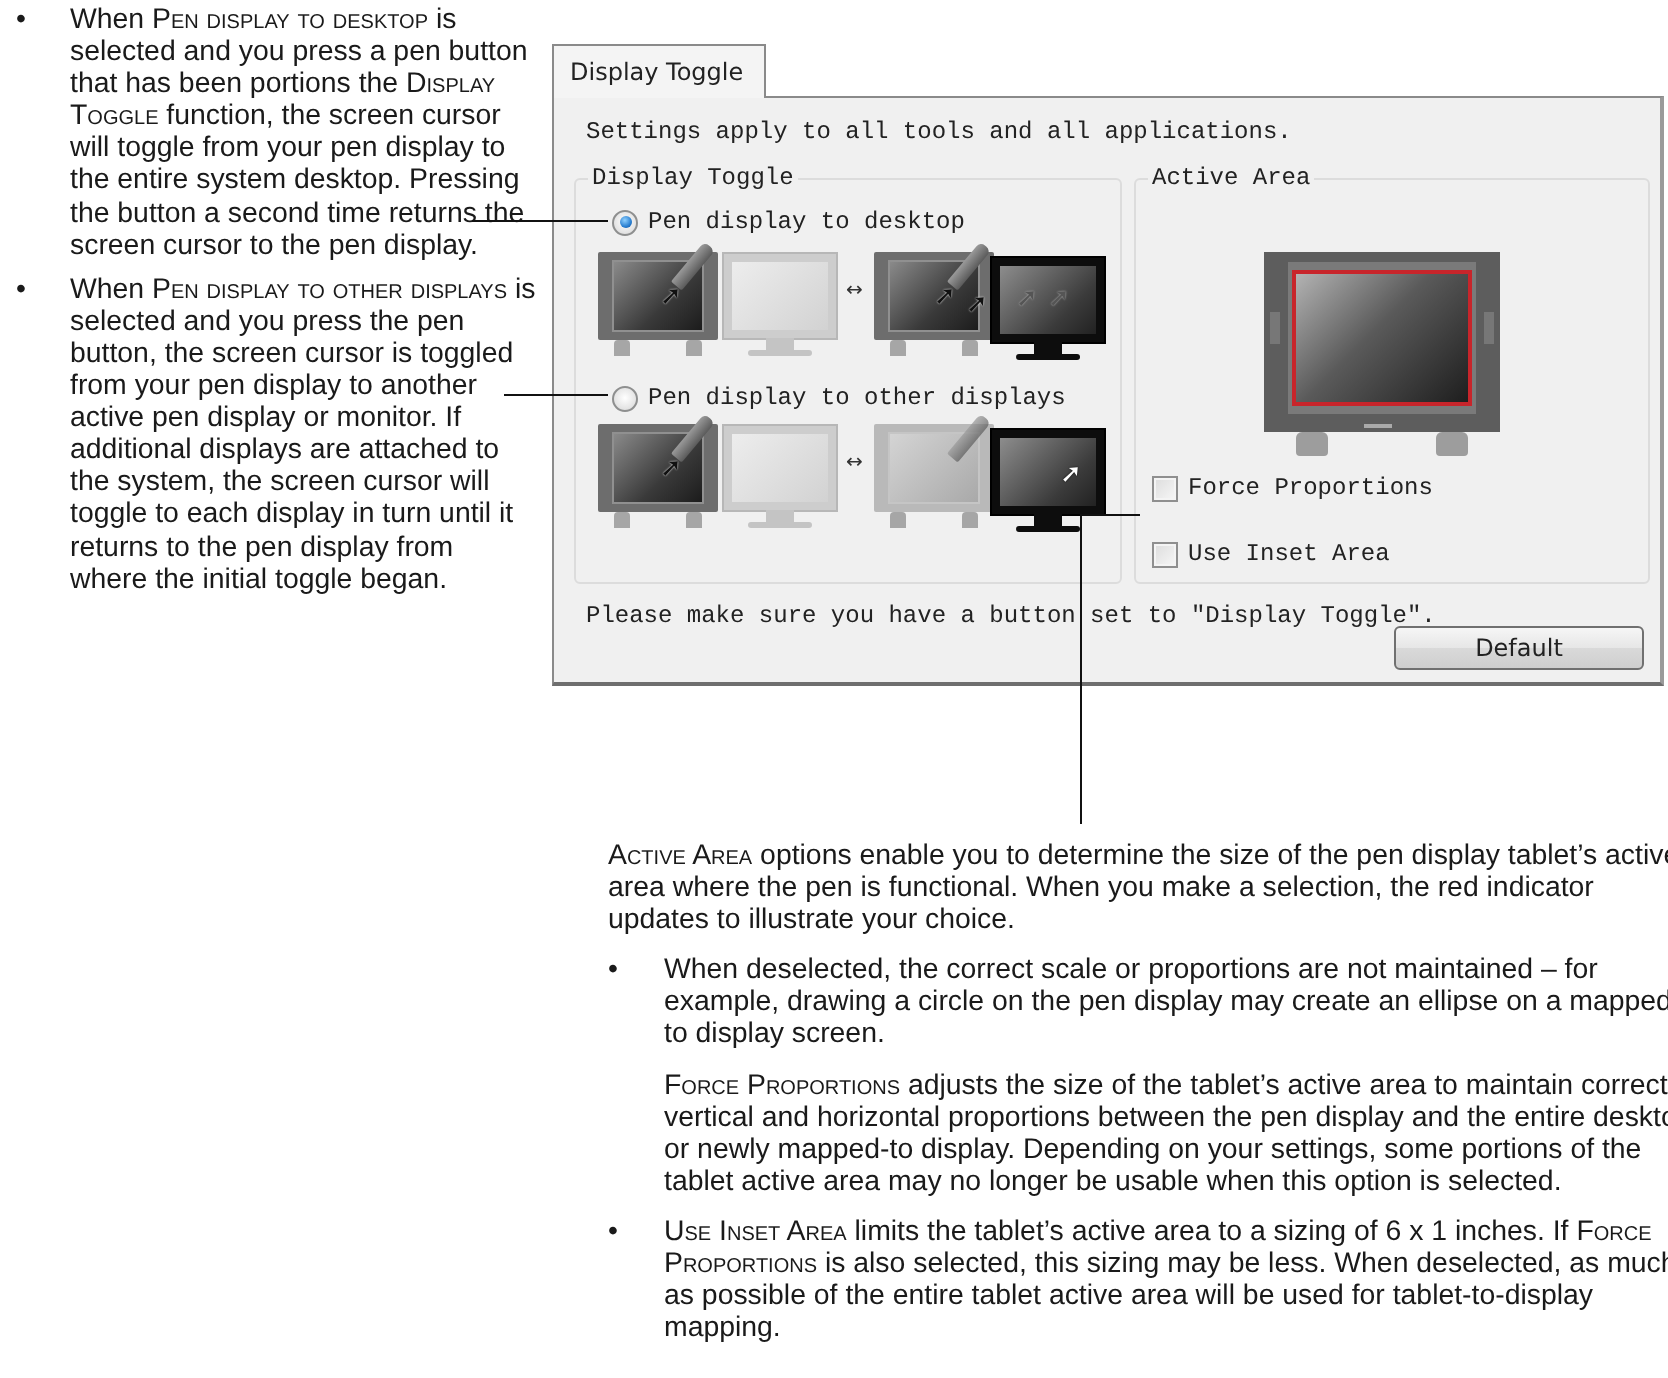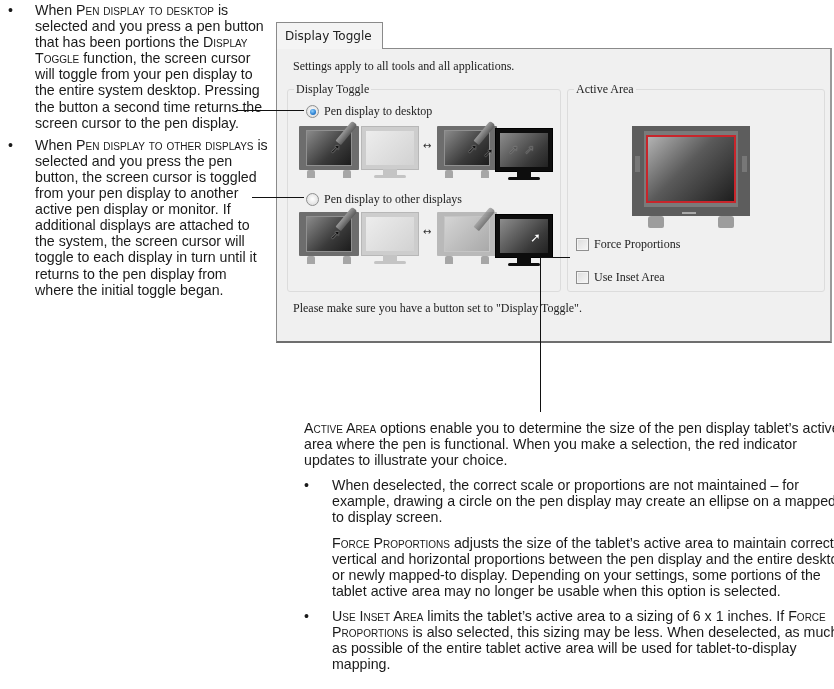--- a/index.html
+++ b/index.html
@@ -14,21 +14,21 @@
     .lb .dot { position: absolute; left: 0; top: 0; }
     .lb p { margin: 0; }
 
     
     .dialog { position: absolute; left: 276px; top: 48px; width: 556px; height: 295px; background: #f0f0f0;
       border: 1px solid #8a8a8a; border-bottom: 2px solid #6e6e6e; border-right: 2px solid #9a9a9a; }
     .tab { position: absolute; left: 276px; top: 22px; width: 107px; height: 27px; background: #f4f4f4;
       border: 1px solid #8a8a8a; border-bottom: none; font-family: "DejaVu Sans", sans-serif; font-size: 12px; padding: 6px 0 0 8px; color: #222; z-index: 2; }
     .tab-top-line { position: absolute; left: 383px; top: 48px; width: 449px; height: 1px; background: #bdbdbd; }
 
-    .dlg-text { font-family: Liberation Serif, serif; font-size: 12px; color: #222; }
+    .dlg-text { font-family: Liberation Mono, monospace; font-size: 12px; color: #222; }
     .settings-note { position: absolute; left: 16px; top: 10px; }
 
     .group { position: absolute; border: 1px solid #dcdcdc; border-radius: 3px; }
     .group-left { left: 10px; top: 40px; width: 274px; height: 203px; }
     .group-right { left: 290px; top: 40px; width: 258px; height: 203px; }
     .group-title { position: absolute; top: -8px; left: 6px; background: #f0f0f0; padding: 0 2px; }
 
     .radio-row { position: absolute; left: 18px; display: flex; align-items: center; gap: 5px; }
     .radio { width: 13px; height: 13px; border-radius: 50%; border: 1px solid #8e8f8f;
       background: radial-gradient(circle at 50% 45%, #ffffff 0%, #e2e2e2 70%, #cfcfcf 100%); position: relative; }
@@ -192,20 +192,21 @@
       <span class="checkbox"></span>
       <span class="dlg-text">Force Proportions</span>
     </div>
     <div class="check-row" style="top:180px;">
       <span class="checkbox"></span>
       <span class="dlg-text">Use Inset Area</span>
     </div>
   </div>
 
   <div class="dlg-text bottom-note">Please make sure you have a button set to "Display Toggle".</div>
+  <div class="default-btn">Default</div>
 </div>
 
 <div class="line" style="left:236px; top:110px; width:68px; height:1px;"></div>
 <div class="line" style="left:252px; top:197px; width:52px; height:1px;"></div>
 <div class="line" style="left:540px; top:257px; width:30px; height:1px;"></div>
 <div class="line" style="left:540px; top:257px; width:1px; height:155px;"></div>
 
 <div class="desc">
   <p class="intro"><span class="sc">Active Area</span><span> options enable you to determine the size of the pen display tablet’s active area where the pen is functional.  When you make a selection, the red indicator updates to illustrate your choice.</span></p>
   <div class="rb">

